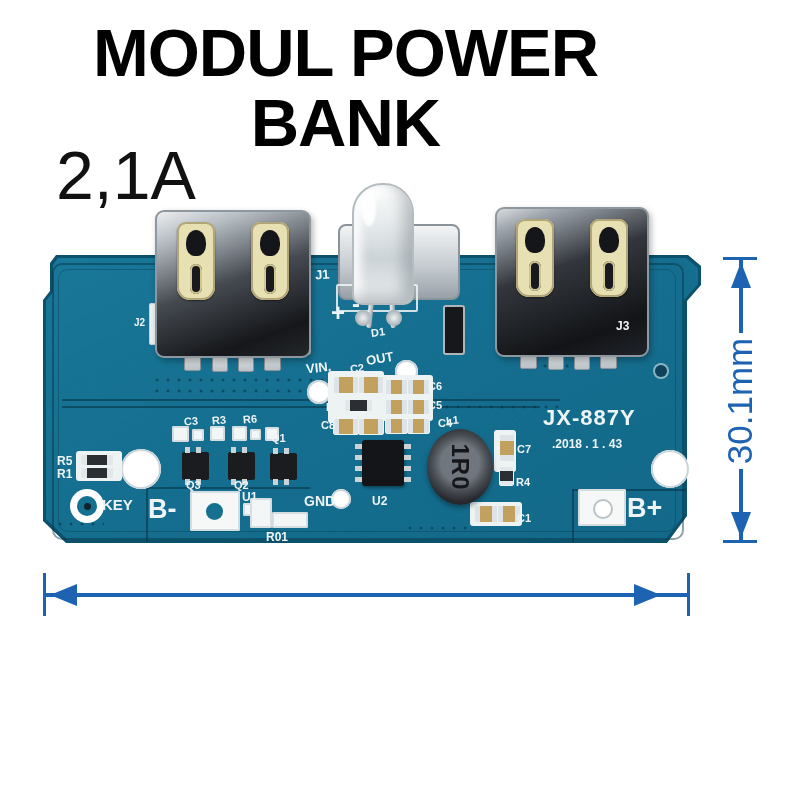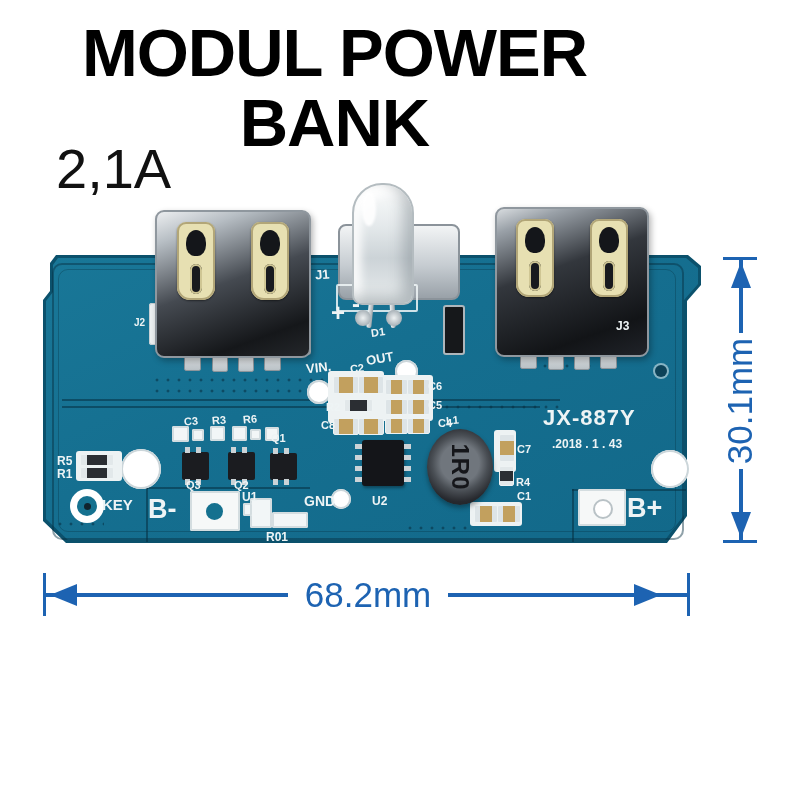--- a/index.html
+++ b/index.html
@@ -1,23 +1,23 @@
 <!DOCTYPE html>
 <html><head>
 <meta charset="utf-8">
 <style>
   html,body{margin:0;padding:0;background:#fff;}
   .scene{position:relative;width:800px;height:800px;background:#fff;overflow:hidden;
          font-family:"Liberation Sans",sans-serif;}
   .abs{position:absolute;}
 
   
-  .title{position:absolute;left:0;top:18px;width:669px;text-align:center;
+  .title{position:absolute;left:11px;top:18px;width:669px;text-align:center;
          font-size:67px;font-weight:700;letter-spacing:-1px;color:#000;line-height:1.05;}
-  .subtitle{position:absolute;left:56px;top:136px;font-size:56px;font-weight:400;color:#111;}
+  .subtitle{position:absolute;left:56px;top:136px;font-size:68px;font-weight:400;color:#111;}
 
   
   .pcb-dark{position:absolute;inset:0;background:#0b516c;
     clip-path:polygon(56px 255px,688px 255px,701px 266px,701px 285px,687px 301px,687px 516px,
                       667px 543px,66px 543px,43px 521px,43px 300px,50px 291px,50px 263px);}
   .pcb-face{position:absolute;inset:0;
     background:linear-gradient(155deg,#1d80a0 0%,#156f90 45%,#106384 100%);
     clip-path:polygon(58px 258px,686px 258px,698px 268px,698px 284px,684px 300px,684px 515px,
                       665px 540px,68px 540px,46px 519px,46px 301px,53px 292px,53px 265px);}
   .ring{position:absolute;border:2px solid rgba(6,46,64,.45);border-radius:10px;}
@@ -226,32 +226,31 @@
   <div class="sk" style="left:57px;top:455px;font-size:12px">R5</div>
   <div class="sk" style="left:57px;top:468px;font-size:12px">R1</div>
   <div class="sk" style="left:102px;top:497px;font-size:15px">KEY</div>
   <div class="sk" style="left:148px;top:496px;font-size:27px">B-</div>
   <div class="sk" style="left:242px;top:491px;font-size:12px">U1</div>
   <div class="sk" style="left:266px;top:531px;font-size:12px">R01</div>
   <div class="sk" style="left:304px;top:494px;font-size:14px">GND</div>
   <div class="sk" style="left:372px;top:495px;font-size:12px">U2</div>
   <div class="sk" style="left:517px;top:444px">C7</div>
   <div class="sk" style="left:516px;top:477px">R4</div>
-  <div class="sk" style="left:517px;top:491px">C1</div>
+  <div class="sk" style="left:517px;top:513px">C1</div>
   <div class="sk" style="left:627px;top:495px;font-size:27px">B+</div>
   <div class="sk" style="left:543px;top:407px;font-size:22px;letter-spacing:1px">JX-887Y</div>
   <div class="sk" style="left:552px;top:438px;font-size:12px">.2018 . 1 . 43</div>
 
   <div class="tick" style="left:723px;top:257px;width:34px;height:3px"></div>
   <div class="tick" style="left:723px;top:540px;width:34px;height:3px"></div>
   <div class="vline" style="left:739px;top:259px;width:4px;height:282px"></div>
   <div class="arr" style="left:731px;top:262px;border-left:10px solid transparent;border-right:10px solid transparent;border-bottom:26px solid #1d63b2"></div>
   <div class="arr" style="left:731px;top:512px;border-left:10px solid transparent;border-right:10px solid transparent;border-top:26px solid #1d63b2"></div>
   <div class="dimlabel" style="left:672px;top:380px;width:136px;height:42px;line-height:42px;transform:rotate(-90deg)">30.1mm</div>
 
   <div class="tick" style="left:43px;top:573px;width:3px;height:43px"></div>
   <div class="tick" style="left:687px;top:573px;width:3px;height:43px"></div>
   <div class="hline" style="left:46px;top:593px;width:642px;height:4px"></div>
   <div class="arr" style="left:50px;top:584px;border-top:11px solid transparent;border-bottom:11px solid transparent;border-right:27px solid #1d63b2"></div>
   <div class="arr" style="left:634px;top:584px;border-top:11px solid transparent;border-bottom:11px solid transparent;border-left:27px solid #1d63b2"></div>
-  <div class="dimlabel" style="left:288px;top:572px;width:160px;height:45px;line-height:45px">68.2mm</div>
 
 </div>
 
 </body></html>

